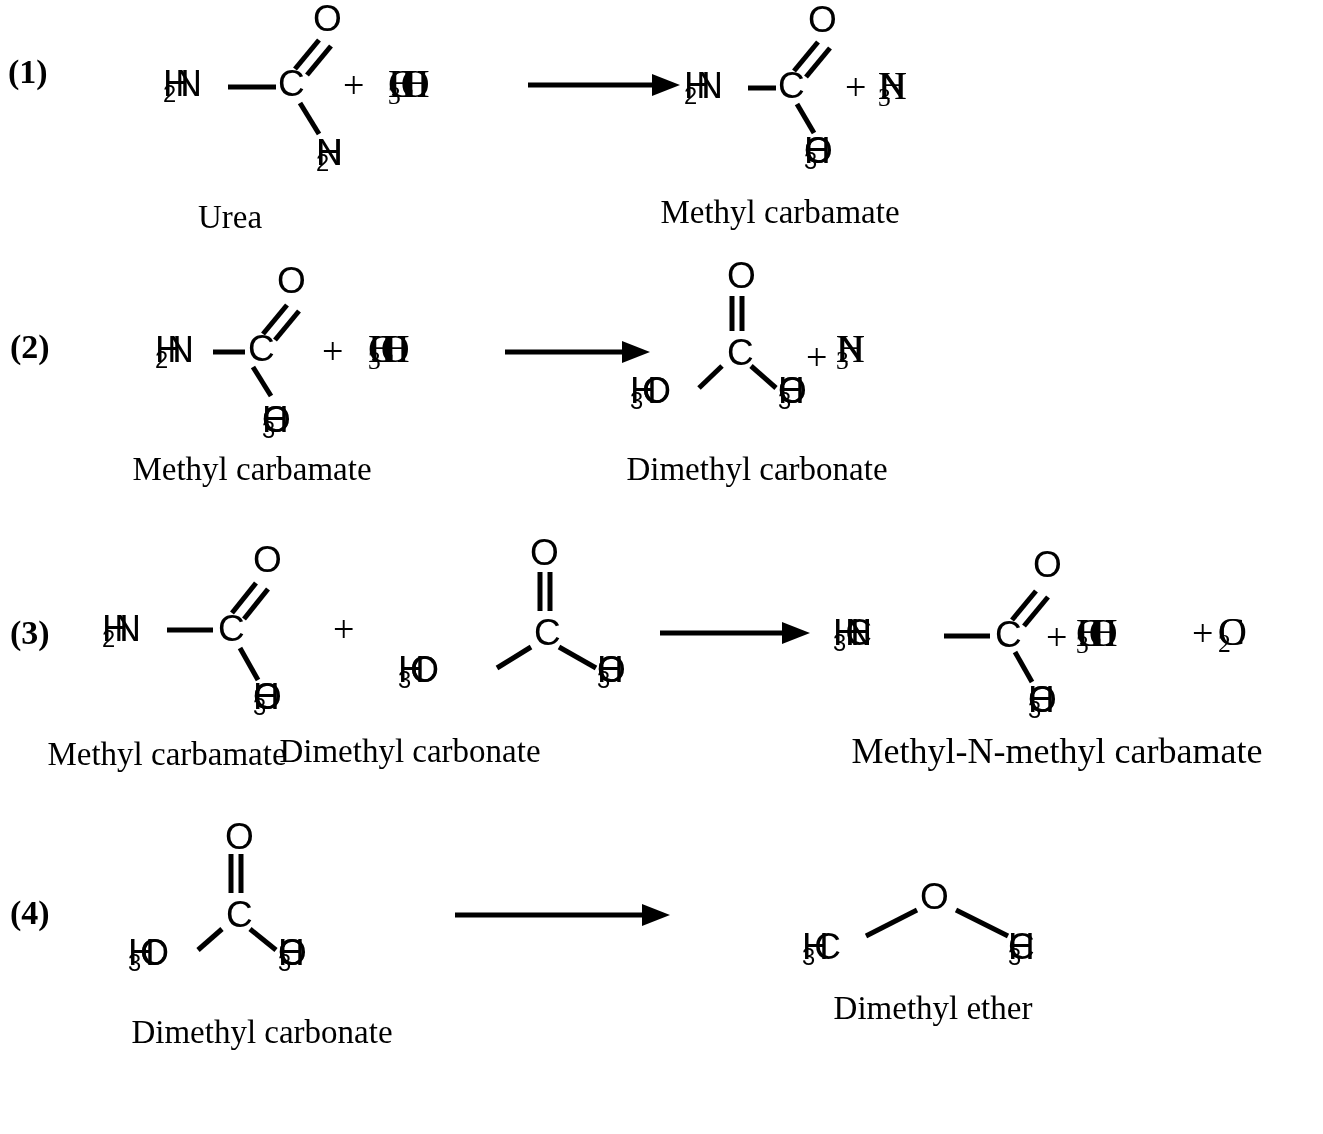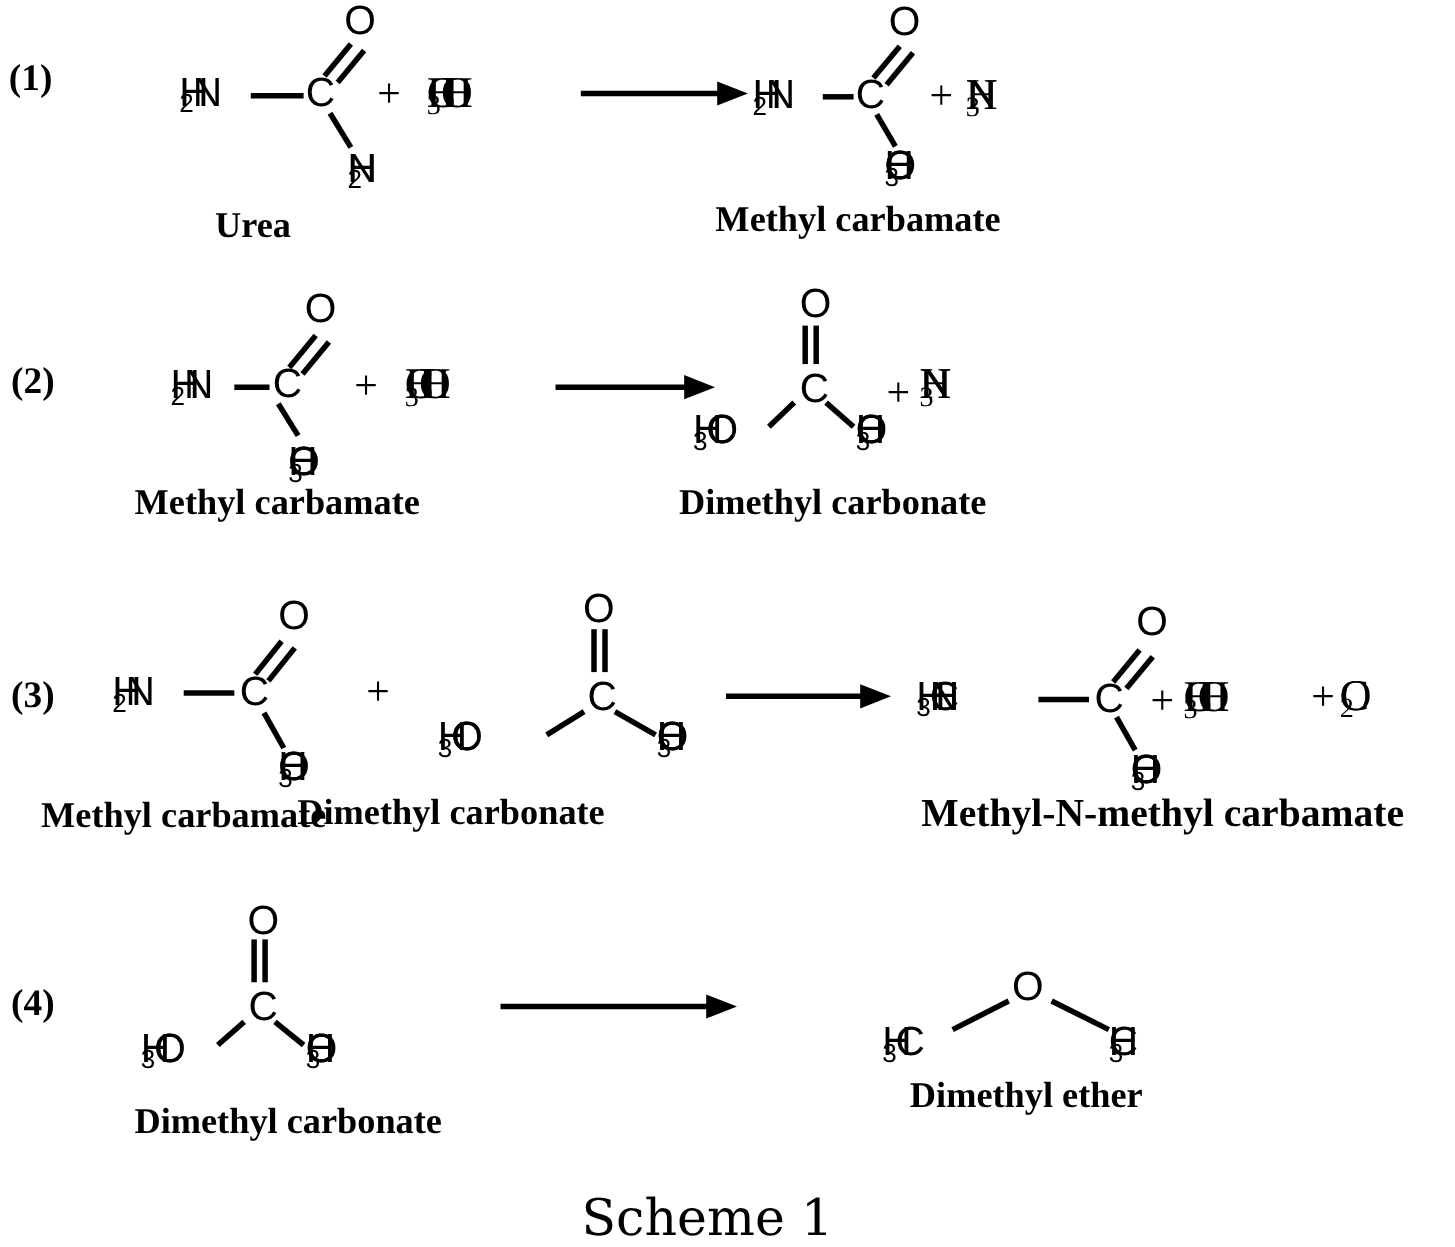--- a/index.html
+++ b/index.html
@@ -5,21 +5,21 @@
   html,body{margin:0;padding:0;background:#fff;}
   .scheme{position:relative;width:1323px;height:1134px;background:#ffffff;overflow:hidden;}
   .bonds{position:absolute;left:0;top:0;width:1323px;height:1134px;z-index:0;}
   .bonds line{stroke:#000;stroke-width:5;}
   .bonds polygon{fill:#000;stroke:none;}
   .scheme span{position:absolute;z-index:1;color:#000;white-space:nowrap;line-height:1;}
   .atom{font-family:"Liberation Sans",sans-serif;font-size:37px;letter-spacing:-1px;}
   .reagent{font-family:"Liberation Serif",serif;font-size:40px;}
   .plus{font-family:"Liberation Serif",serif;font-size:38px;}
   .num{font-family:"Liberation Serif",serif;font-weight:bold;font-size:34px;}
-  .rxn-label{font-family:"Liberation Serif",serif;font-weight:bold;font-size:33px;transform:translateX(-50%);}
+  .rxn-label{font-family:"Liberation Serif",serif;font-weight:normal;font-size:33px;transform:translateX(-50%);margin-top:12px;}
   .rxn-label.big{font-size:36px;}
   .title{font-family:"DejaVu Serif",serif;font-size:46px;transform:translateX(-50%);}
   .sub{position:static !important;font-size:0.64em;vertical-align:-0.26em;}
 </style>
 </head>
 <body>
 
 <div class="scheme">
 
   <svg class="bonds" viewBox="0 0 1323 1134">
@@ -176,14 +176,13 @@
     <span class="atom" style="left:278px;top:934px"><span>O</span><span>C</span><span>H</span><span class="sub">3</span></span>
     <span class="atom" style="left:802px;top:928px"><span>H</span><span class="sub">3</span><span>C</span></span>
     <span class="atom" style="left:920px;top:878px">
         <span>O</span>
       </span>
     <span class="atom" style="left:1008px;top:928px"><span>C</span><span>H</span><span class="sub">3</span></span>
     <span class="rxn-label" style="left:262px;top:1004px">Dimethyl carbonate</span>
     <span class="rxn-label" style="left:933px;top:980px">Dimethyl ether</span>
   </div>
 
-  <span class="title" style="left:643px;top:1084px">Scheme 1</span>
 </div>
 
 </body></html>

